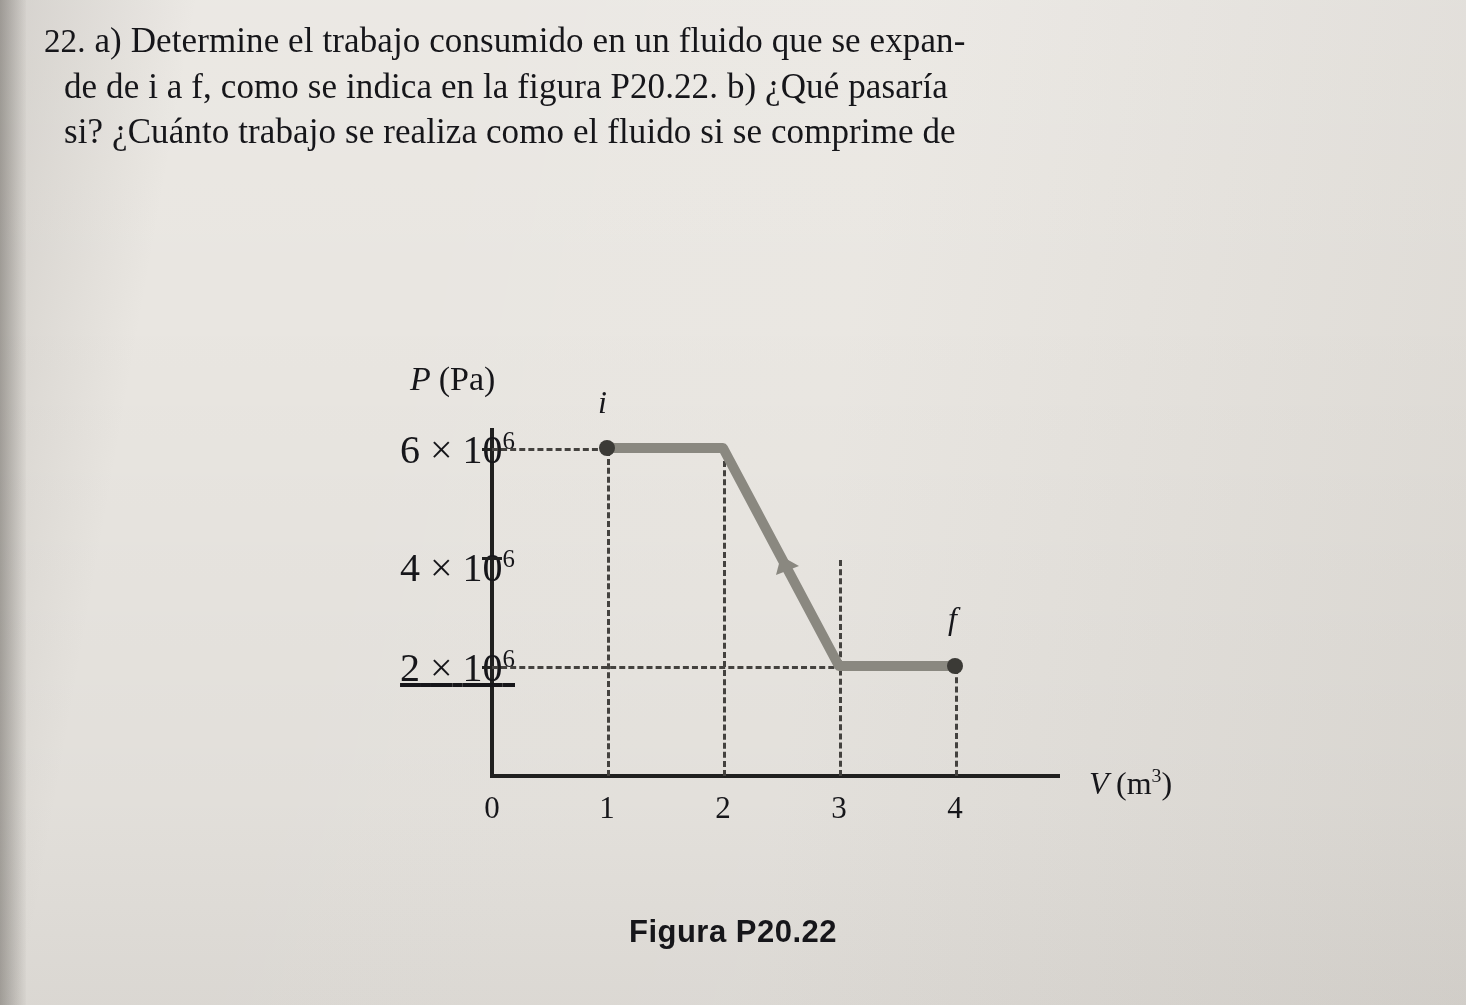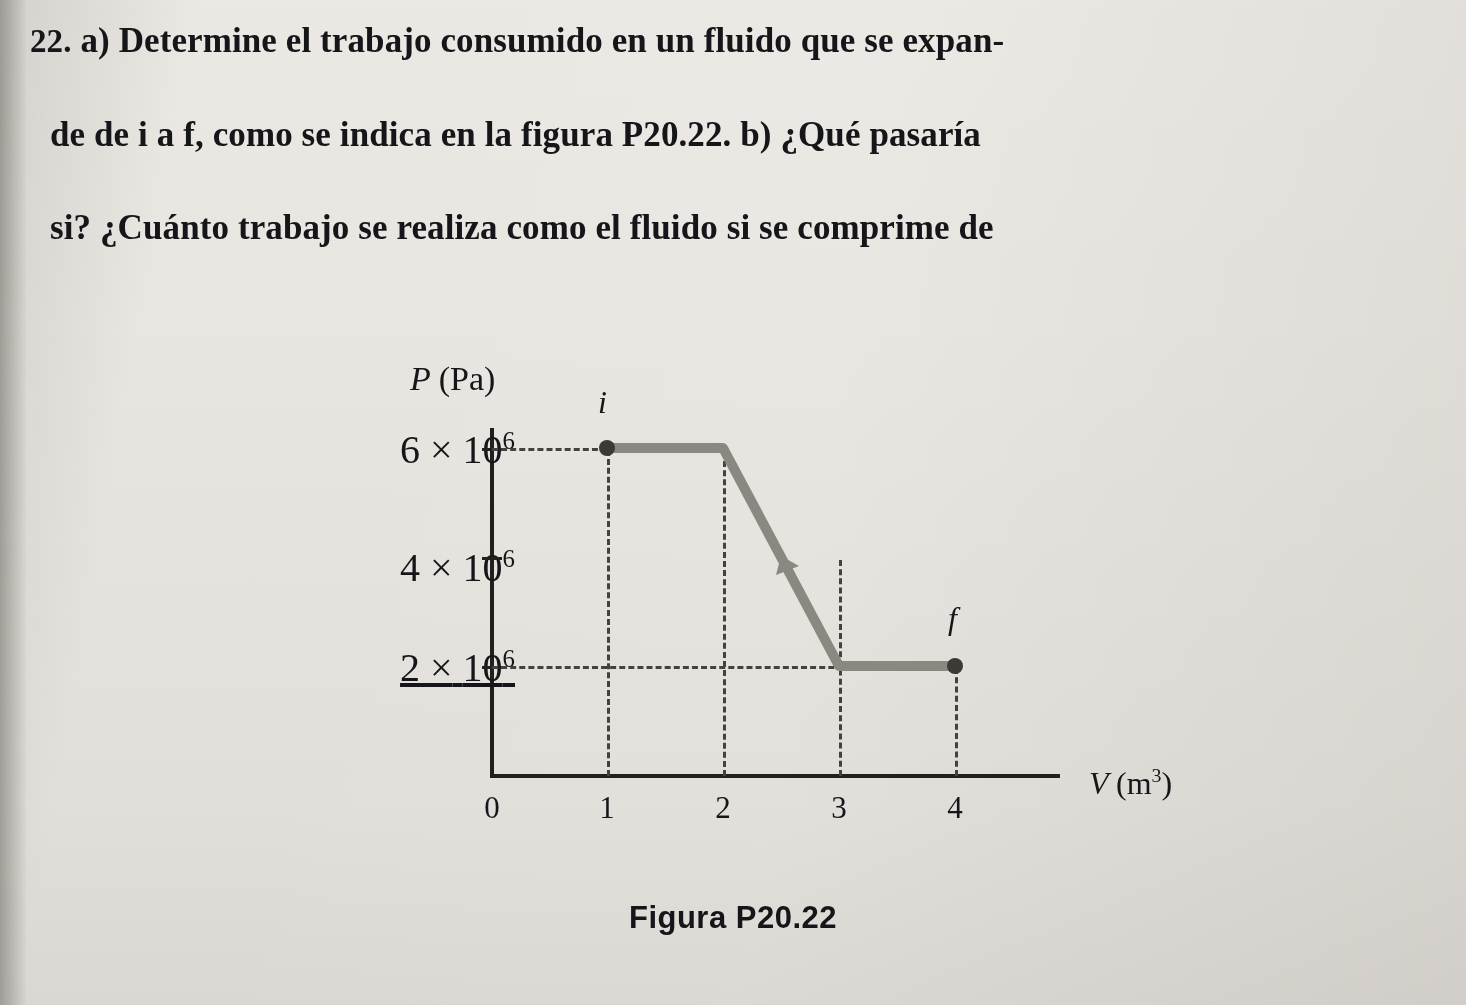--- a/index.html
+++ b/index.html
@@ -30,36 +30,35 @@
     position: absolute;
     left: 0; top: 0; bottom: 0;
     width: 26px;
     background: linear-gradient(90deg, rgba(90,86,80,0.45), rgba(150,146,140,0.05));
     pointer-events: none;
   }
 
   
   .problem {
     position: absolute;
-    left: 30px;
+    left: 44px;
     top: 18px;
     width: 1400px;
-    font-weight: bold;
   }
   .problem-line {
     font-size: 35px;
     line-height: 1.30;
     letter-spacing: 0.1px;
     white-space: nowrap;
   }
   .pnum {
     font-family: "Liberation Serif", serif;
     font-size: 33px;
   }
-  .indent { padding-left: 20px; margin-top: 48px; }
+  .indent { padding-left: 20px; }
   .ital { font-style: italic; }
 
   
   .figure {
     position: absolute;
     left: 0;
     top: 340px;
     width: 1466px;
     height: 640px;
   }
@@ -146,21 +145,21 @@
     background: #3b3a36;
   }
   .pt-label {
     position: absolute;
     font-size: 32px;
     font-style: italic;
   }
   .caption {
     position: absolute;
     left: 0;
-    top: 560px;
+    top: 574px;
     width: 1466px;
     text-align: center;
     font-family: "Liberation Sans", sans-serif;
     font-weight: bold;
     font-size: 31px;
     letter-spacing: 0.5px;
   }
   svg.lines { position: absolute; left: 0; top: 0; overflow: visible; }
 </style>
 </head>

